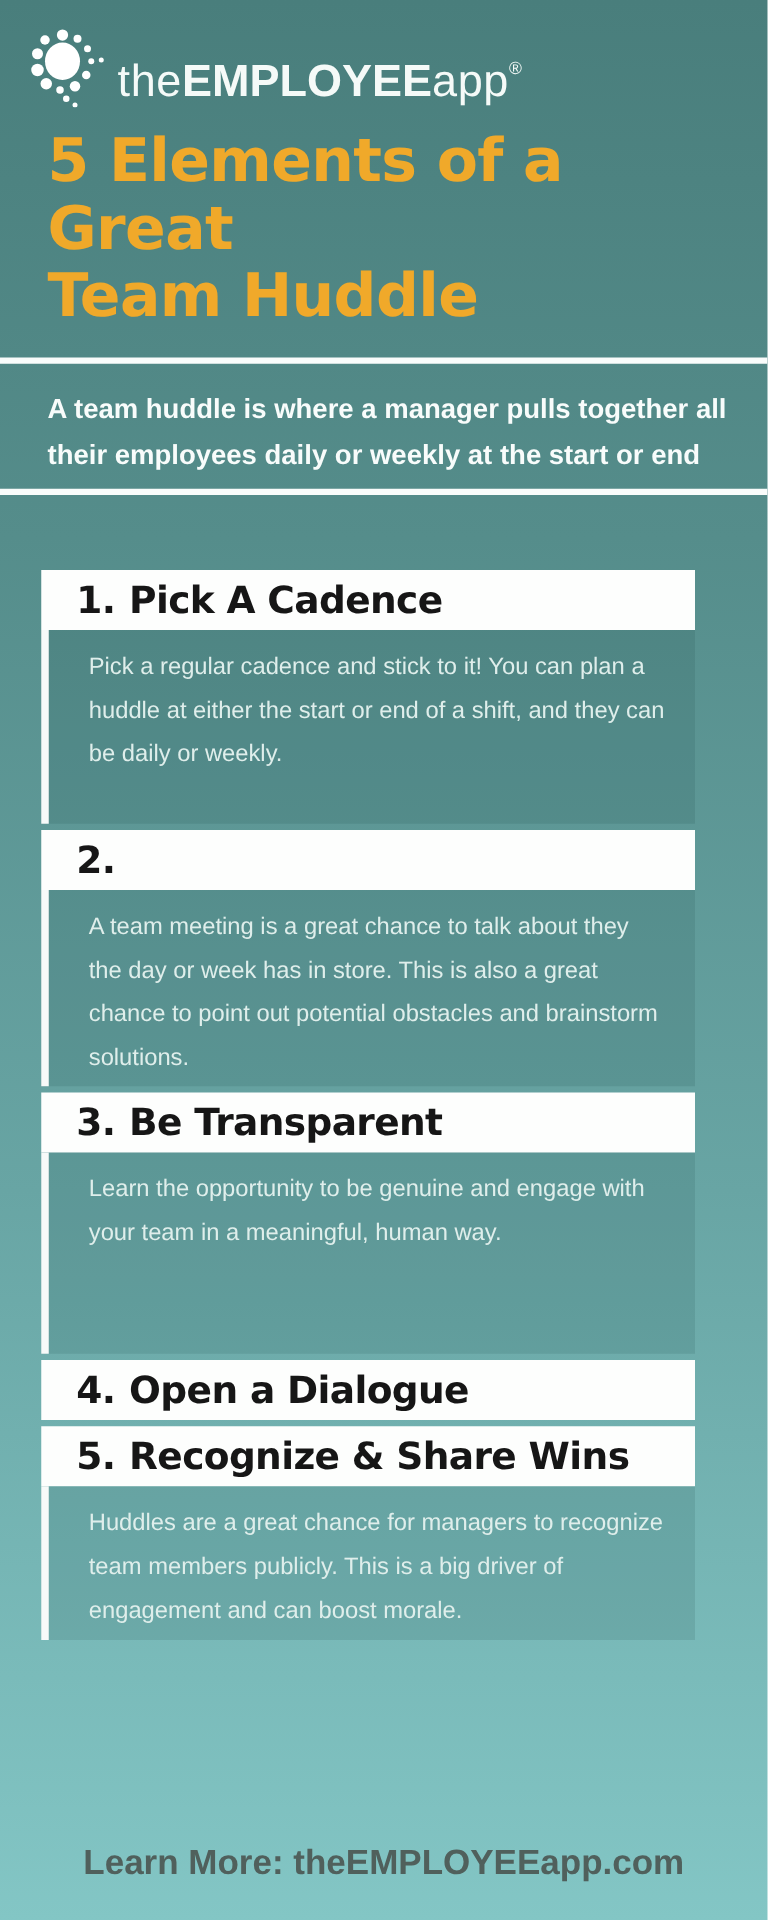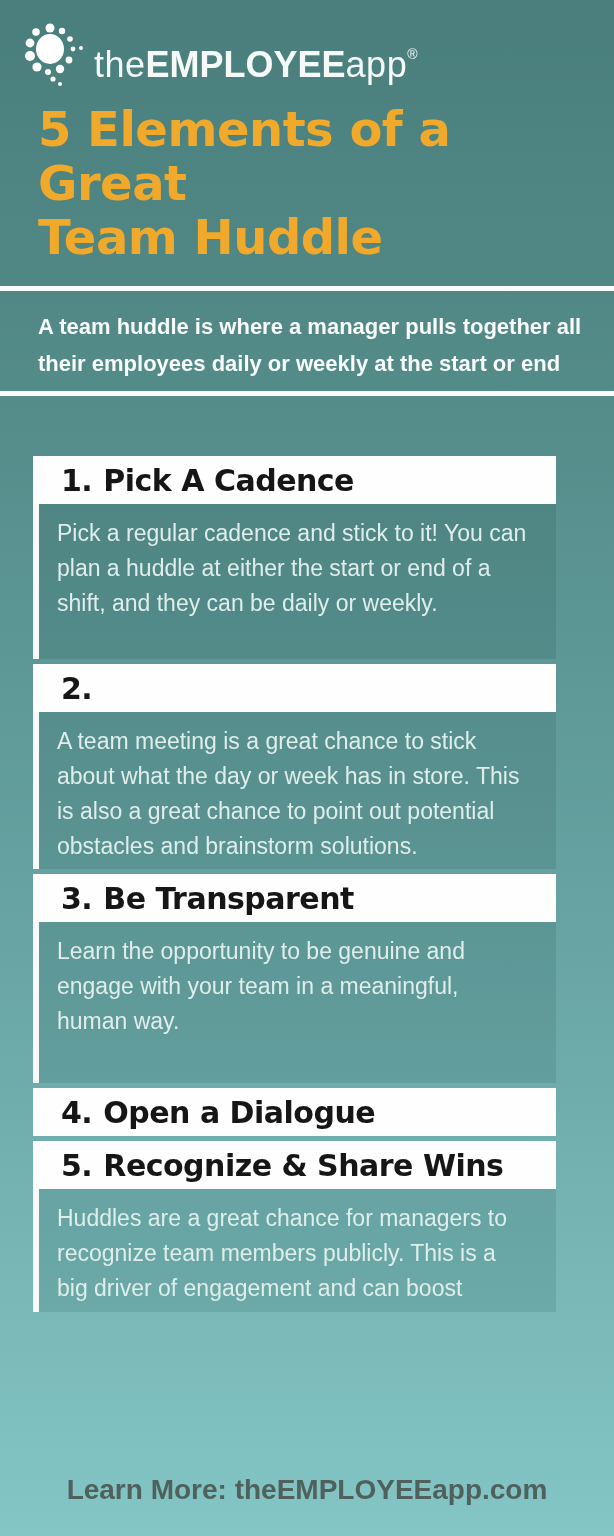--- a/index.html
+++ b/index.html
@@ -55,24 +55,24 @@
     padding-left: 28px;
     font-family: "DejaVu Sans", sans-serif;
     font-weight: 800; font-size: 30px; letter-spacing: -0.5px;
     color: #161616; white-space: nowrap;
   }
   .card-number { margin-right: 11px; }
   .card-body {
     box-sizing: border-box;
     border-left: 6px solid #F7FAF9;
     background: rgba(15, 60, 60, 0.12);
-    padding: 12px 24px 0 18px;
+    padding: 12px 24px 0 32px;
     overflow: hidden;
     color: #DFEEEB;
-    font-size: 23px; line-height: 35px; font-weight: 400;
+    font-size: 19px; line-height: 35px; font-weight: 400;
   }
 
   
   .footer {
     position: absolute; top: 1474px; left: 0; width: 614px;
     text-align: center;
     color: #50605C;
     font-weight: 700; font-size: 28px;
   }
 </style>
@@ -122,21 +122,21 @@
         <span class="card-number">1.</span>
         <span>Pick A Cadence</span>
       </div>
       <div class="card-body" style="height:155px">Pick a regular cadence and stick to it! You can plan a huddle at either the start or end of a shift, and they can be daily or weekly.</div>
     </div>
 
     <div class="card">
       <div class="card-bar">
         <span class="card-number">2.</span>
       </div>
-      <div class="card-body" style="height:157px">A team meeting is a great chance to stick about what the day or week has in store. This is also a great chance to point out potential obstacles and brainstorm solutions.</div>
+      <div class="card-body" style="height:157px">A team meeting is a great chance to talk about they the day or week has in store. This is also a great chance to point out potential obstacles and brainstorm solutions.</div>
     </div>
 
     <div class="card">
       <div class="card-bar">
         <span class="card-number">3.</span>
         <span>Be Transparent</span>
       </div>
       <div class="card-body" style="height:161px">Learn the opportunity to be genuine and engage with your team in a meaningful, human way.</div>
     </div>
 

